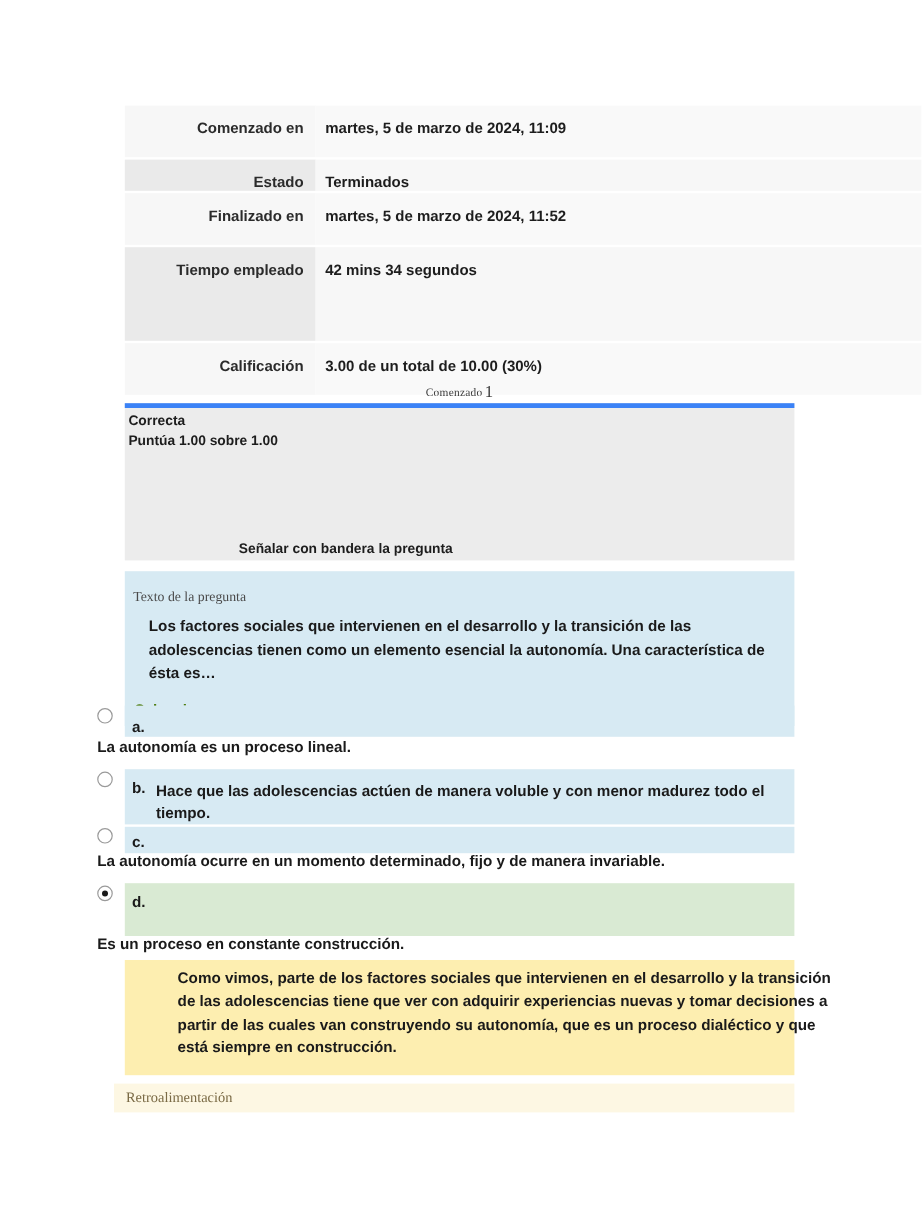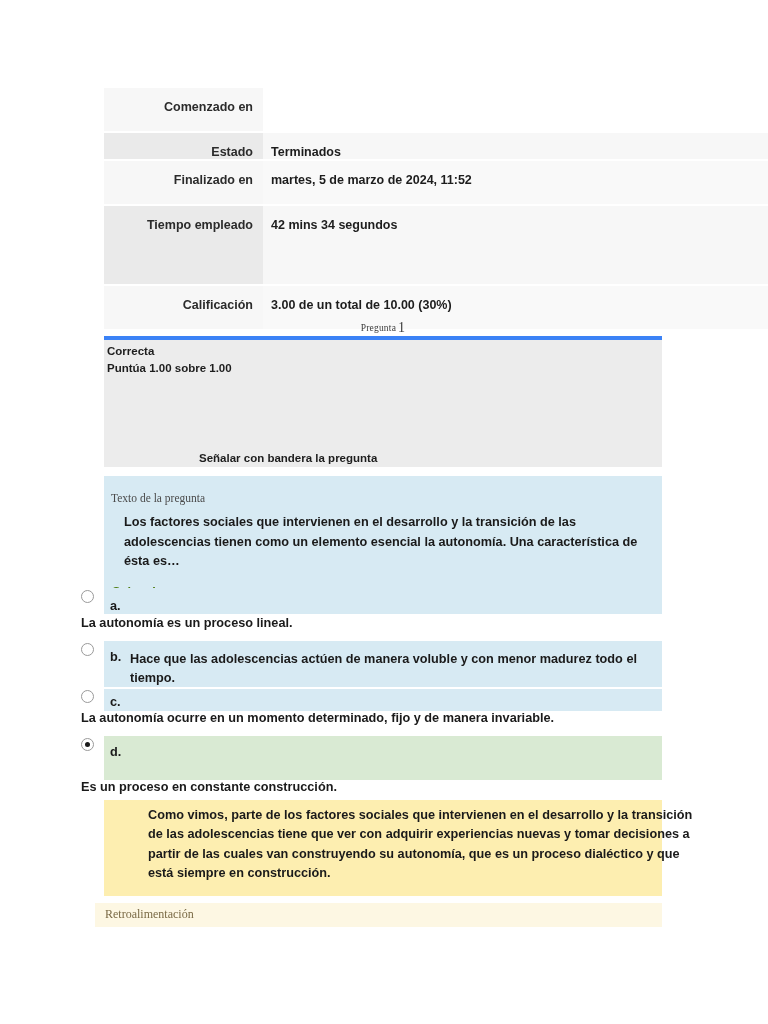--- a/index.html
+++ b/index.html
@@ -233,40 +233,41 @@
     font-size: 12px;
     color: #7a6a45;
   }
 </style>
 </head>
 <body>
 
 <div id="summary-table">
   <div class="sum-row plain r1">
     <div class="sum-label">Comenzado en</div>
+    <div class="sum-value">martes, 5 de marzo de 2024, 11:09</div>
   </div>
   <div class="sum-row alt r2">
     <div class="sum-label">Estado</div>
     <div class="sum-value">Terminados</div>
   </div>
   <div class="sum-row plain r3">
     <div class="sum-label">Finalizado en</div>
     <div class="sum-value">martes, 5 de marzo de 2024, 11:52</div>
   </div>
   <div class="sum-row alt r4">
     <div class="sum-label">Tiempo empleado</div>
     <div class="sum-value">42 mins 34 segundos</div>
   </div>
   <div class="sum-row plain r5">
     <div class="sum-label">Calificación</div>
     <div class="sum-value">3.00  de un total de 10.00 (30%)</div>
   </div>
 </div>
 
-<div id="question-number"><span>Pregunta</span><span class="qnum">1</span></div>
+<div id="question-number"><span>Comenzado</span><span class="qnum">1</span></div>
 
 <div id="question-info">
   <div id="question-state">Correcta</div>
   <div id="question-grade">Puntúa 1.00 sobre 1.00</div>
   <div id="flag-question">Señalar con bandera la pregunta</div>
 </div>
 
 <div id="qtext-block">
   <div class="qtext-label">Texto de la pregunta</div>
   <div class="qtext-body">Los factores sociales que intervienen en el desarrollo y la transición de las adolescencias tienen como un elemento esencial la autonomía. Una característica de ésta es…</div>

